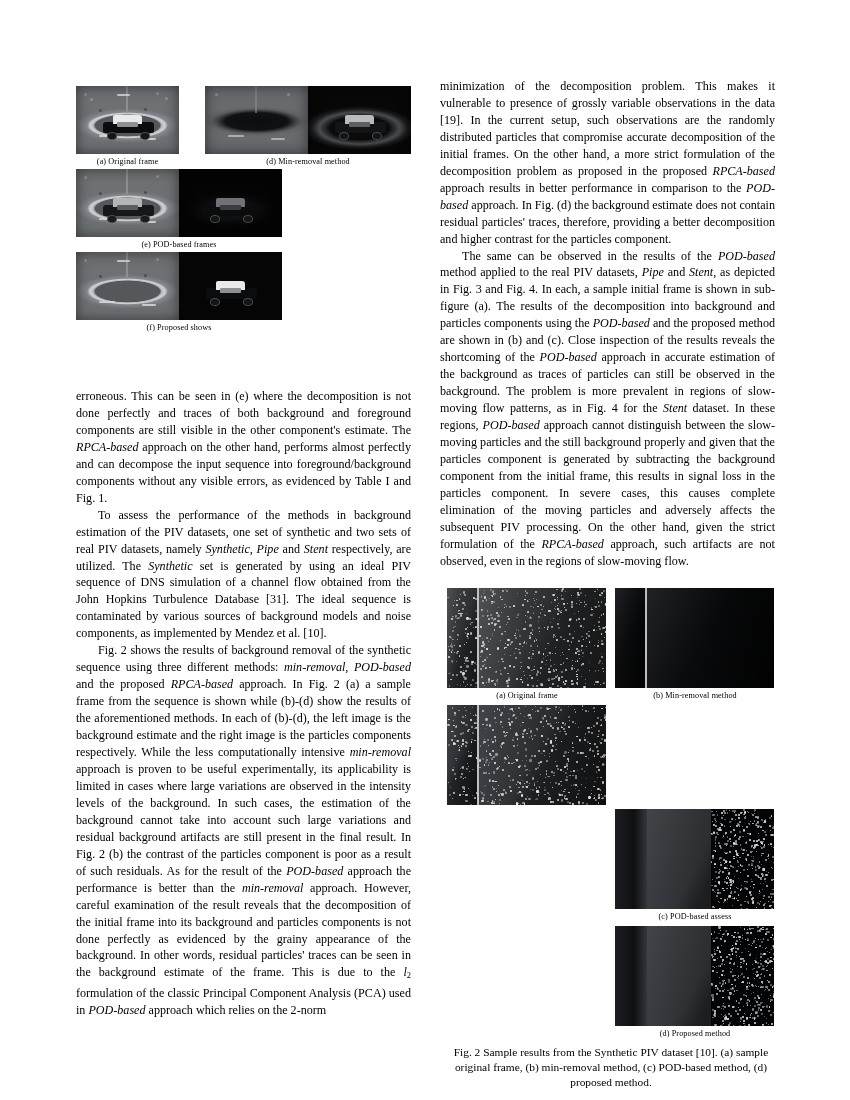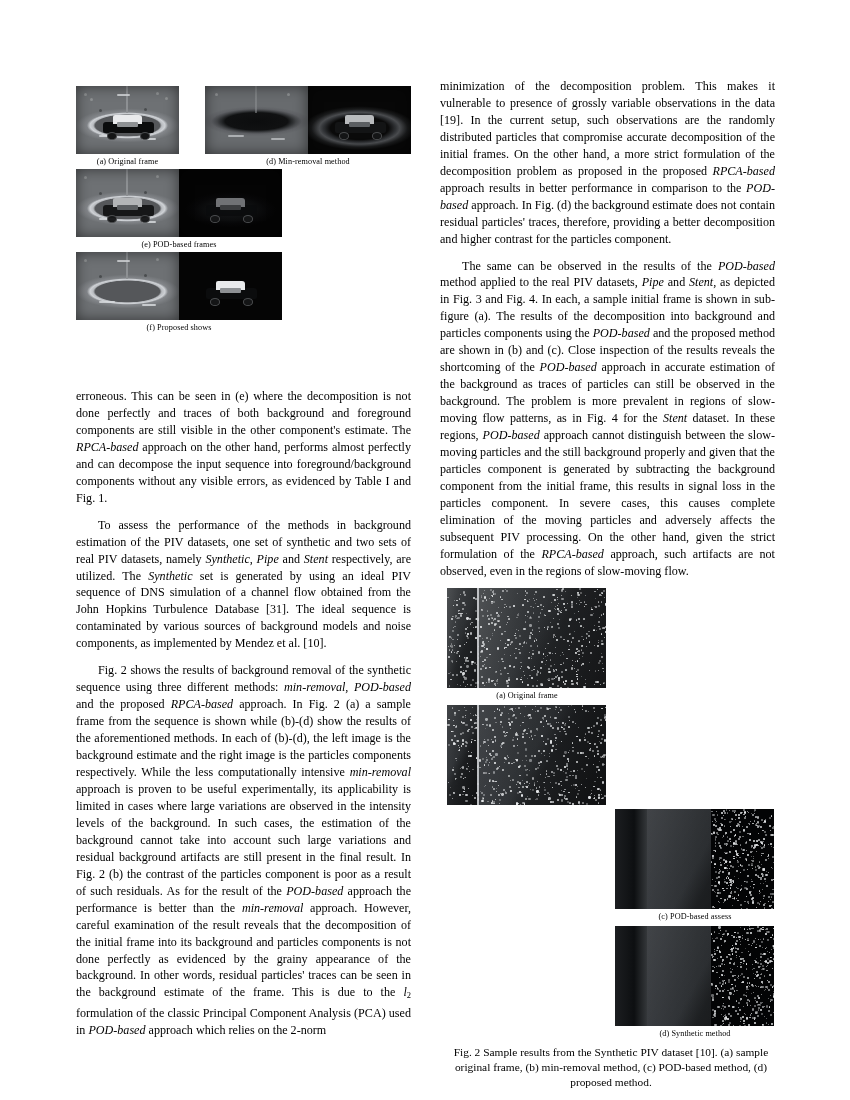--- a/index.html
+++ b/index.html
@@ -33,21 +33,21 @@
   p.body-text {
     margin: 0 0 0 0;
     font-size: 12.1px;
     line-height: 16.95px;
     text-align: justify;
     text-justify: inter-word;
     text-indent: 22px;
     hyphens: none;
   }
   p.body-text.no-indent { text-indent: 0; }
-  p.body-text + p.body-text { margin-top: 10px; }
+  p.body-text + p.body-text { }
 
   .caption {
     font-size: 11.4px;
     line-height: 15.2px;
     text-align: center;
     margin: 4px 0 0 0;
   }
   .subcap {
     font-size: 8.2px;
     line-height: 11px;
@@ -1003,20 +1003,29 @@
                 <span class="dot" style="left:3.21%;top:54.73%;width:1.95px;height:1.95px;opacity:0.58"></span>
                 <span class="dot" style="left:76.26%;top:60.45%;width:1.87px;height:1.87px;opacity:0.87"></span>
                 <span class="dot" style="left:21.69%;top:33.63%;width:1.35px;height:1.35px;opacity:0.80"></span>
                 <span class="dot" style="left:51.06%;top:38.84%;width:1.58px;height:1.58px;opacity:0.97"></span>
               </div>
           </div>
         </div>
         <div class="subcap">(a) Original frame</div>
       </div>
 
+      <div class="f2-cell">
+        <div class="f2-pair">
+          <div class="imgbox f2-imgL piv piv-minrem-bg">
+            <div class="strip-line" style="right:0"></div>
+          </div>
+          <div class="imgbox f2-imgR piv piv-minrem-bg"></div>
+        </div>
+        <div class="subcap">(b) Min-removal method</div>
+      </div>
     </div>
 
     <div class="f2-row" style="margin-top:4px">
       <div class="f2-cell">
         <div class="f2-pair">
           <div class="imgbox f2-imgL piv piv-grad-bgonly">
             <div class="noise-dots">
                 <span class="dot" style="left:78.12%;top:2.25%;width:1.05px;height:1.05px;opacity:0.48"></span>
                 <span class="dot" style="left:19.86%;top:25.74%;width:0.87px;height:0.87px;opacity:0.70"></span>
                 <span class="dot" style="left:65.54%;top:46.15%;width:1.20px;height:1.20px;opacity:0.81"></span>
@@ -2509,20 +2518,20 @@
                 <span class="dot" style="left:21.93%;top:91.43%;width:2.16px;height:2.16px;opacity:0.82"></span>
                 <span class="dot" style="left:56.62%;top:5.82%;width:2.28px;height:2.28px;opacity:0.64"></span>
                 <span class="dot" style="left:35.16%;top:21.40%;width:1.57px;height:1.57px;opacity:0.93"></span>
                 <span class="dot" style="left:21.16%;top:62.67%;width:0.87px;height:0.87px;opacity:0.71"></span>
                 <span class="dot" style="left:37.80%;top:58.90%;width:1.90px;height:1.90px;opacity:0.60"></span>
                 <span class="dot" style="left:68.86%;top:33.53%;width:1.30px;height:1.30px;opacity:0.62"></span>
                 <span class="dot" style="left:38.58%;top:17.04%;width:1.56px;height:1.56px;opacity:0.96"></span>
               </div>
             </div>
         </div>
-        <div class="subcap">(d) Synthetic method</div>
+        <div class="subcap">(d) Proposed method</div>
       </div>
     </div>
 
     <div class="caption" style="margin-top:6px">Fig. 2 Sample results from the Synthetic PIV dataset [10]. (a) sample original frame, (b) min-removal method, (c) POD-based method, (d) proposed method.</div>
   </div>
 
 </div>
 
 </body></html>

